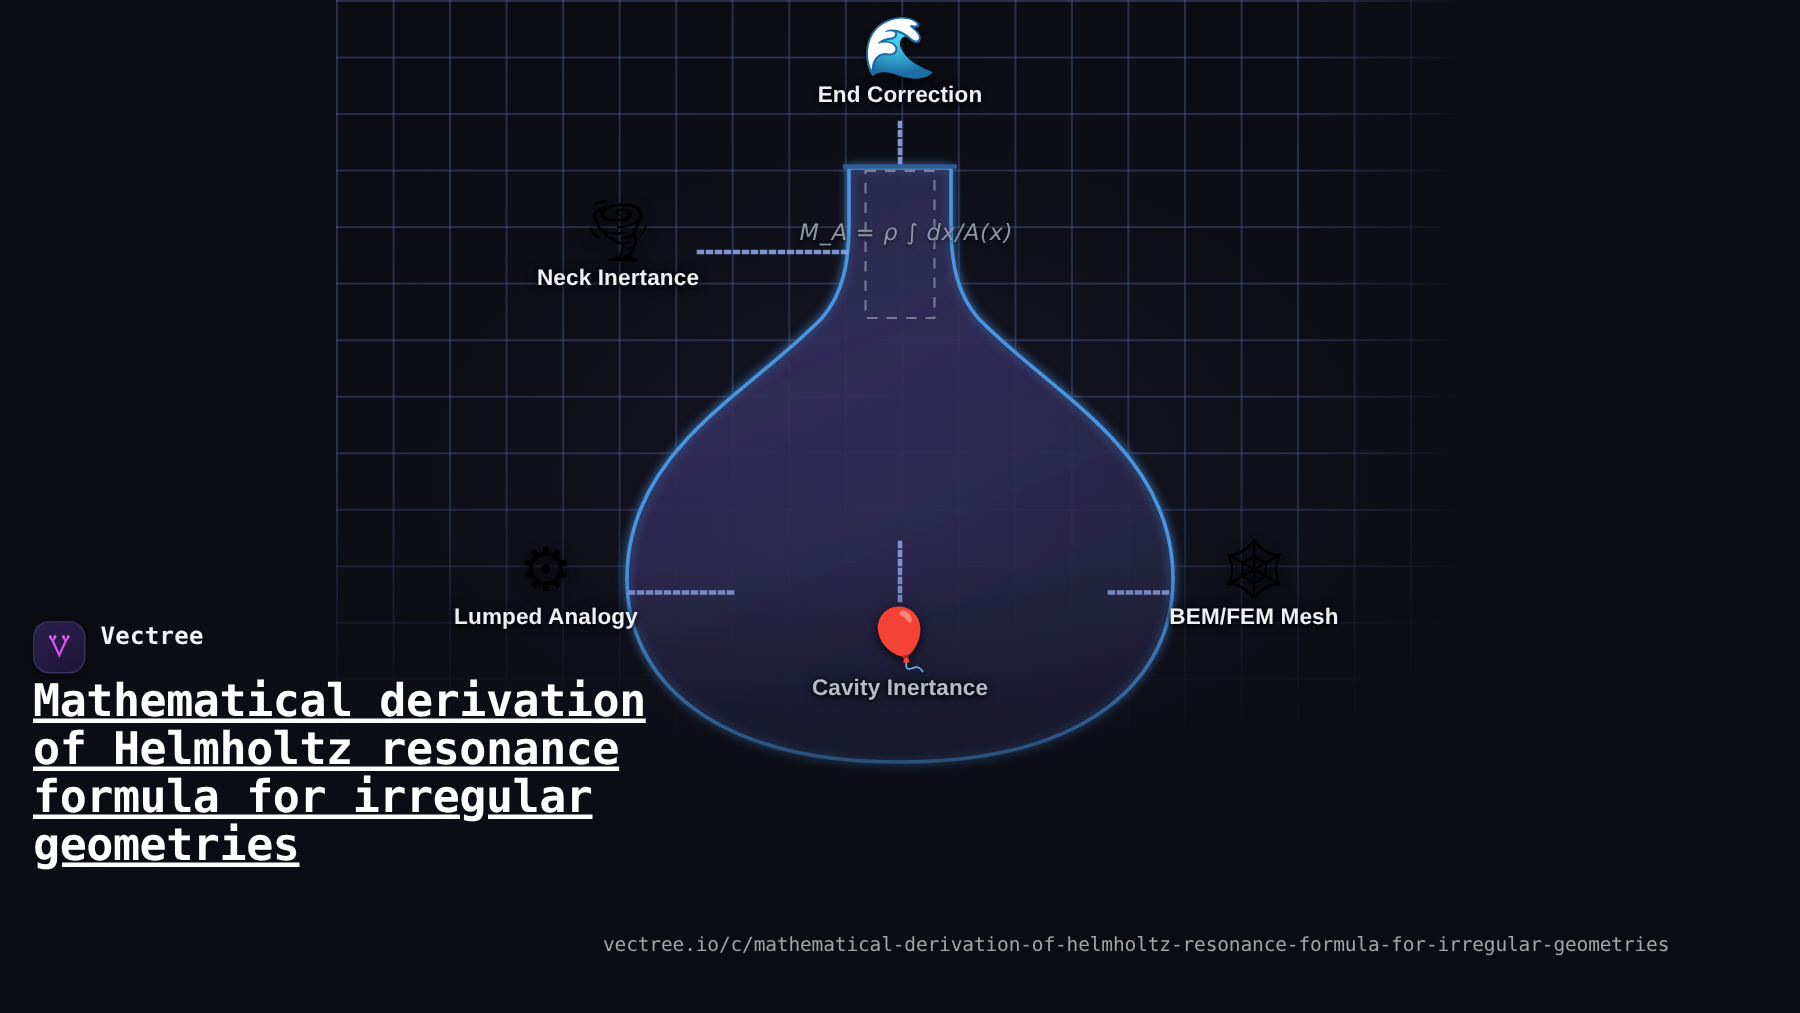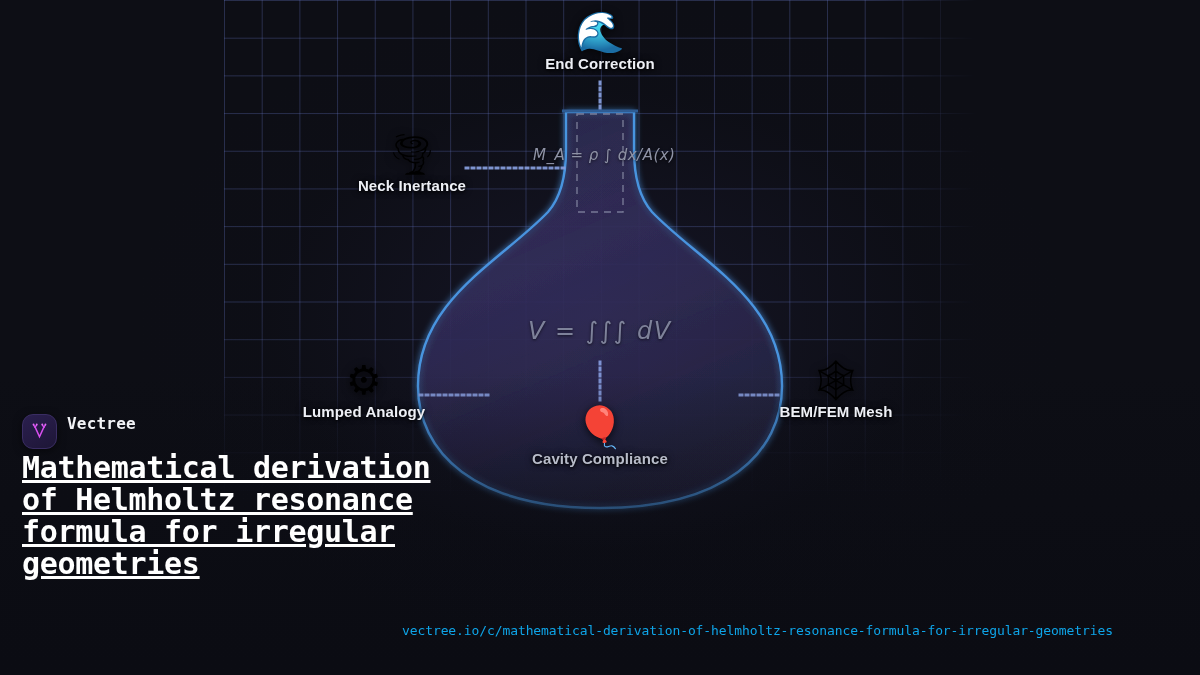--- a/index.html
+++ b/index.html
@@ -86,21 +86,21 @@
 
   #headline{
     position:absolute; left:22px; top:452px; width:430px;
     font-family:"DejaVu Sans Mono", monospace;
     font-size:30px; font-weight:bold; line-height:32px;
     color:#ffffff; letter-spacing:-0.3px;text-decoration:underline;
   }
   #footer-url{
     position:absolute; left:402px; top:623px;
     font-family:"DejaVu Sans Mono", monospace;
-    font-size:13px; color:#0ea5e9; letter-spacing:-0.1px; white-space:nowrap;
+    font-size:13px; color:#a3a3a3; letter-spacing:-0.1px; white-space:nowrap;
   }
 </style>
 </head>
 <body>
 
 <div id="canvas-area">
 
   <div id="grid-layer"></div>
 
   <svg id="diagram" width="1200" height="675" viewBox="0 0 1200 675">
@@ -140,21 +140,20 @@
       <line x1="466" y1="168" x2="568" y2="168"></line>
       <line x1="420" y1="395" x2="490" y2="395"></line>
       <line x1="740" y1="395" x2="782" y2="395"></line>
       <line x1="600" y1="362" x2="600" y2="400"></line>
     </g>
   </svg>
 
   <div id="vignette"></div>
 
   <div class="formula" id="formula-neck">M_A = ρ ∫ dx/A(x)</div>
-  <div class="formula" id="formula-cavity">V = ∫∫∫ dV</div>
 
   <div class="node" id="node-end-correction">
     <span class="emoji">🌊</span>
     <span class="cap">End Correction</span>
   </div>
 
   <div class="node" id="node-neck-inertance">
     <span class="emoji">🌪</span>
     <span class="cap">Neck Inertance</span>
   </div>
@@ -164,21 +163,21 @@
     <span class="cap">Lumped Analogy</span>
   </div>
 
   <div class="node" id="node-bem-fem-mesh">
     <span class="emoji">🕸</span>
     <span class="cap">BEM/FEM Mesh</span>
   </div>
 
   <div class="node dim" id="node-cavity-compliance">
     <span class="emoji">🎈</span>
-    <span class="cap">Cavity Compliance</span>
+    <span class="cap">Cavity Inertance</span>
   </div>
 </div>
 
 <div id="branding">
   <div id="brand-logo">
     <svg width="21" height="21" viewBox="0 0 24 24">
       <g stroke="#d94ff0" stroke-width="1.7" stroke-linecap="round" fill="none">
         <path d="M7 7 L12 18 L17 7"></path>
         <path d="M7 7 L5.2 4.4"></path>
         <path d="M7 7 L8.8 4.4"></path>

